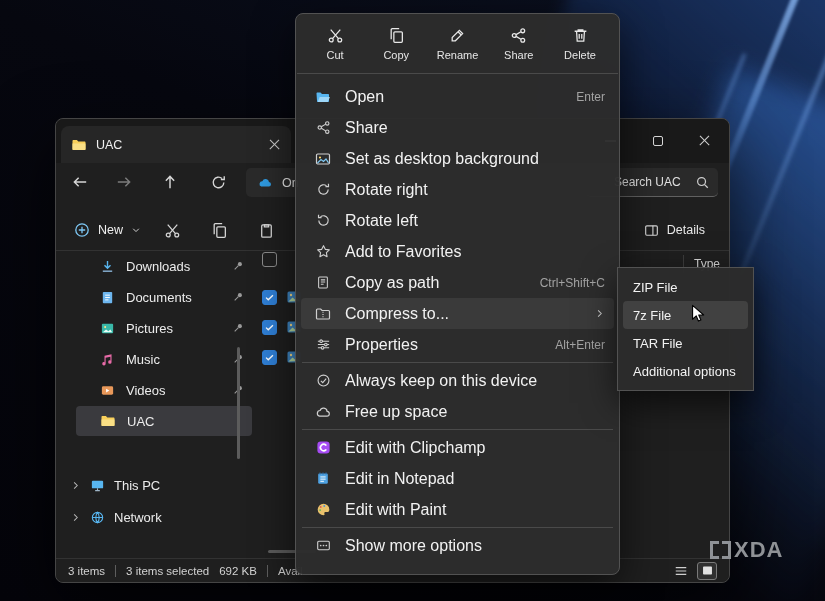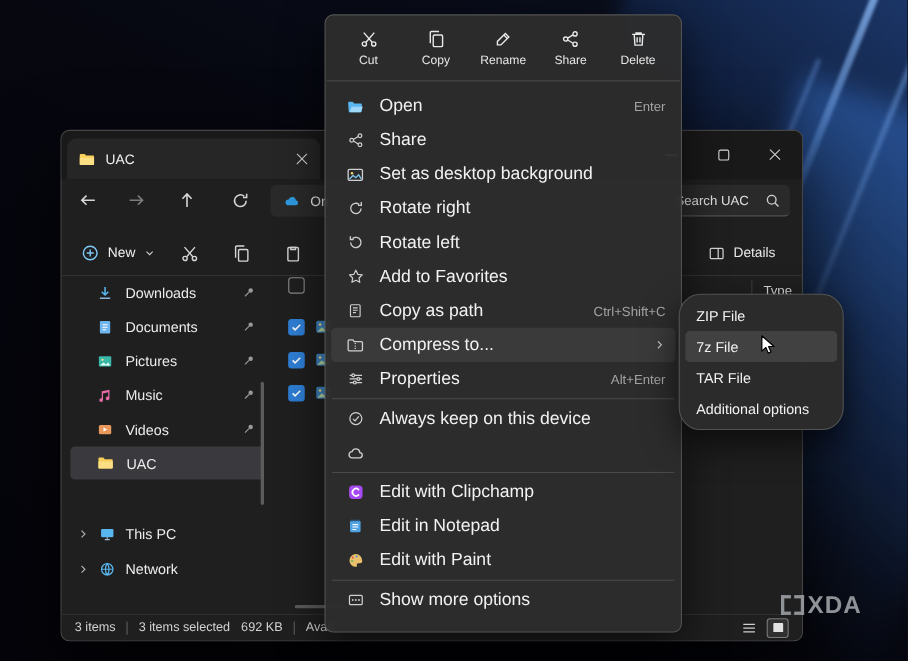--- a/index.html
+++ b/index.html
@@ -29,21 +29,21 @@
   .navbtn{position:absolute;width:24px;height:24px;top:51px;display:flex;align-items:center;justify-content:center}
   .addr{position:absolute;left:190px;top:49px;width:332px;height:29px;background:#2a2a2a;border-radius:5px;display:flex;align-items:center;gap:9px;padding:0 11px;font-size:12.5px;color:#eaeaea}
   .search{position:absolute;left:530px;top:49px;width:132px;height:29px;background:#2a2a2a;border-bottom:1px solid #616161;border-radius:5px;display:flex;align-items:center;font-size:12px;color:#e0e0e0;padding:0 8px 0 28px}
   .search .sicon{margin-left:auto;display:flex}
   
   .btn-new{position:absolute;left:8px;top:96px;height:30px;display:flex;align-items:center;gap:8px;padding:0 10px;border-radius:5px;font-size:12.5px;color:#f0f0f0}
   .tbicon{position:absolute;top:99px;width:24px;height:24px;display:flex;align-items:center;justify-content:center}
   .btn-details{position:absolute;right:14px;top:97px;height:28px;display:flex;align-items:center;gap:8px;padding:0 10px;font-size:12.5px;color:#e8e8e8;border-radius:5px}
   .toolbar-line{position:absolute;left:0;right:0;top:131px;height:1px;background:#323232}
   
-  .side-item{position:absolute;left:8px;width:176px;height:30px;display:flex;align-items:center;gap:11px;padding:0 8px 0 24px;border-radius:4px;font-size:13px;color:#ececec}
+  .side-item{position:absolute;left:20px;width:176px;height:30px;display:flex;align-items:center;gap:11px;padding:0 8px 0 24px;border-radius:4px;font-size:13px;color:#ececec}
   .side-item.sel{background:#3a3a3e}
   .side-item .pin{margin-left:auto;display:flex}
   .tree-item{position:absolute;left:8px;width:176px;height:30px;display:flex;align-items:center;gap:9px;padding:0 8px 0 6px;border-radius:4px;font-size:13px;color:#ececec}
   .vscroll{position:absolute;left:181px;top:228px;width:3px;height:112px;background:#5c5c5c;border-radius:2px}
   
   .cbx{position:absolute;width:15px;height:15px;border:1px solid #8a8a8a;border-radius:3px;background:transparent}
   .cbx.on{background:#2f7fd6;border-color:#2f7fd6;display:flex;align-items:center;justify-content:center}
   .hdr-type{position:absolute;left:638px;top:138px;font-size:12px;color:#d6d6d6}
   .hdr-sep{position:absolute;left:627px;top:136px;width:1px;height:18px;background:#3c3c3c}
   .thumb{position:absolute;width:18px;height:16px}
@@ -62,21 +62,21 @@
   .cmd span.cl{font-size:11px;color:#e6e6e6}
   .menu-sep{height:1px;background:#4a4a4a;margin:2px 1px}
   .mlist{padding:5px 5px}
   .mi{height:31px;display:flex;align-items:center;border-radius:4px;padding:0 9px 0 14px}
   .mi.hov{background:#3a3a3a}
   .mi .ic{width:16px;height:16px;margin-right:14px;display:flex;align-items:center;justify-content:center;flex:none}
   .mi .lb{font-size:16px;color:#f2f2f2;flex:1;white-space:nowrap}
   .mi .sc{font-size:12px;color:#a3a3a3;margin-left:10px}
   .mi .chev{margin-left:10px;display:flex}
   
-  .submenu{position:absolute;left:617px;top:267px;width:150px;background:rgba(44,44,44,.98);border:1px solid #525252;border-radius:20px;box-shadow:0 12px 32px rgba(0,0,0,.6);z-index:60;padding:5px}
+  .submenu{position:absolute;left:617px;top:267px;width:137px;background:rgba(44,44,44,.98);border:1px solid #525252;border-radius:0;box-shadow:0 12px 32px rgba(0,0,0,.6);z-index:60;padding:5px}
   .smi{height:28px;display:flex;align-items:center;border-radius:4px;padding:0 10px;font-size:13px;color:#f2f2f2;white-space:nowrap}
   .smi.hl{background:#414141}
 
   .cursor{position:absolute;left:688px;top:303px;z-index:100;pointer-events:none}
   .watermark{position:absolute;left:710px;top:541px;z-index:8;display:flex;align-items:center;gap:3px;color:#8f9296}
   .wm-b{width:9px;height:18px;border:3.5px solid #8f9296;display:inline-block}
   .wm-l{border-right:none}.wm-r{border-left:none}
   .wm-t{font-size:22px;font-weight:bold;letter-spacing:1px;line-height:18px}
   svg{display:block}
 </style>
@@ -533,20 +533,21 @@
             </svg>
           </span>
         <span class="lb">Always keep on this device</span>
       </div>
       <div class="mi">
         <span class="ic">
             <svg width="16" height="16" viewBox="0 0 16 16" fill="none" stroke="#cfcfcf" stroke-width="1.2">
               <path d="M4.5 12.2h7.2a2.4 2.4 0 0 0 .4-4.8 3.6 3.6 0 0 0-7-.9 2.9 2.9 0 0 0-.6 5.7z"></path>
             </svg>
           </span>
+        <span class="lb">Free up space</span>
       </div>
       <div class="menu-sep"></div>
       <div class="mi">
         <span class="ic">
             <svg width="15" height="15" viewBox="0 0 16 16">
               <rect x="1.5" y="1.5" width="13" height="13" rx="3.5" fill="#a64bf4"></rect>
               <path d="M10.6 5.4A3.5 3.5 0 1 0 10.6 10.6" fill="none" stroke="#fff" stroke-width="1.7" stroke-linecap="round"></path>
             </svg>
           </span>
         <span class="lb">Edit with Clipchamp</span>

